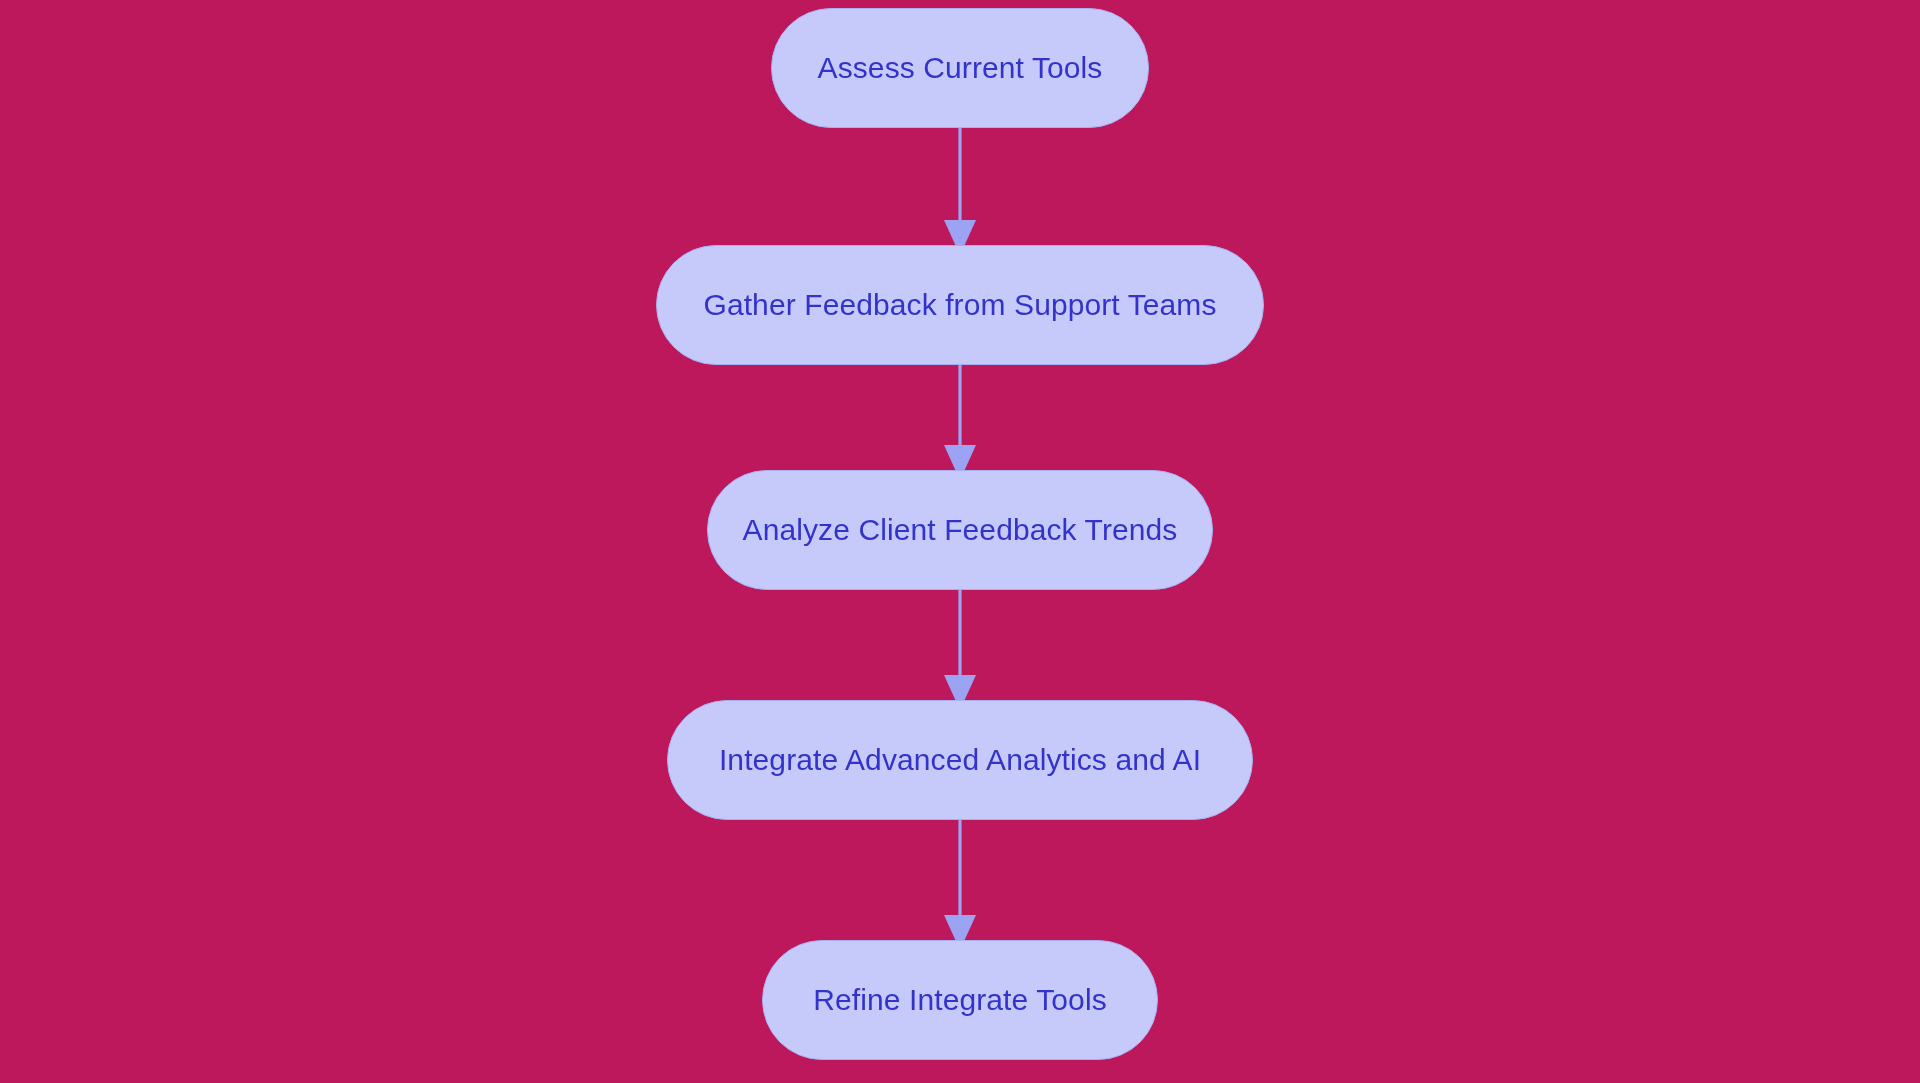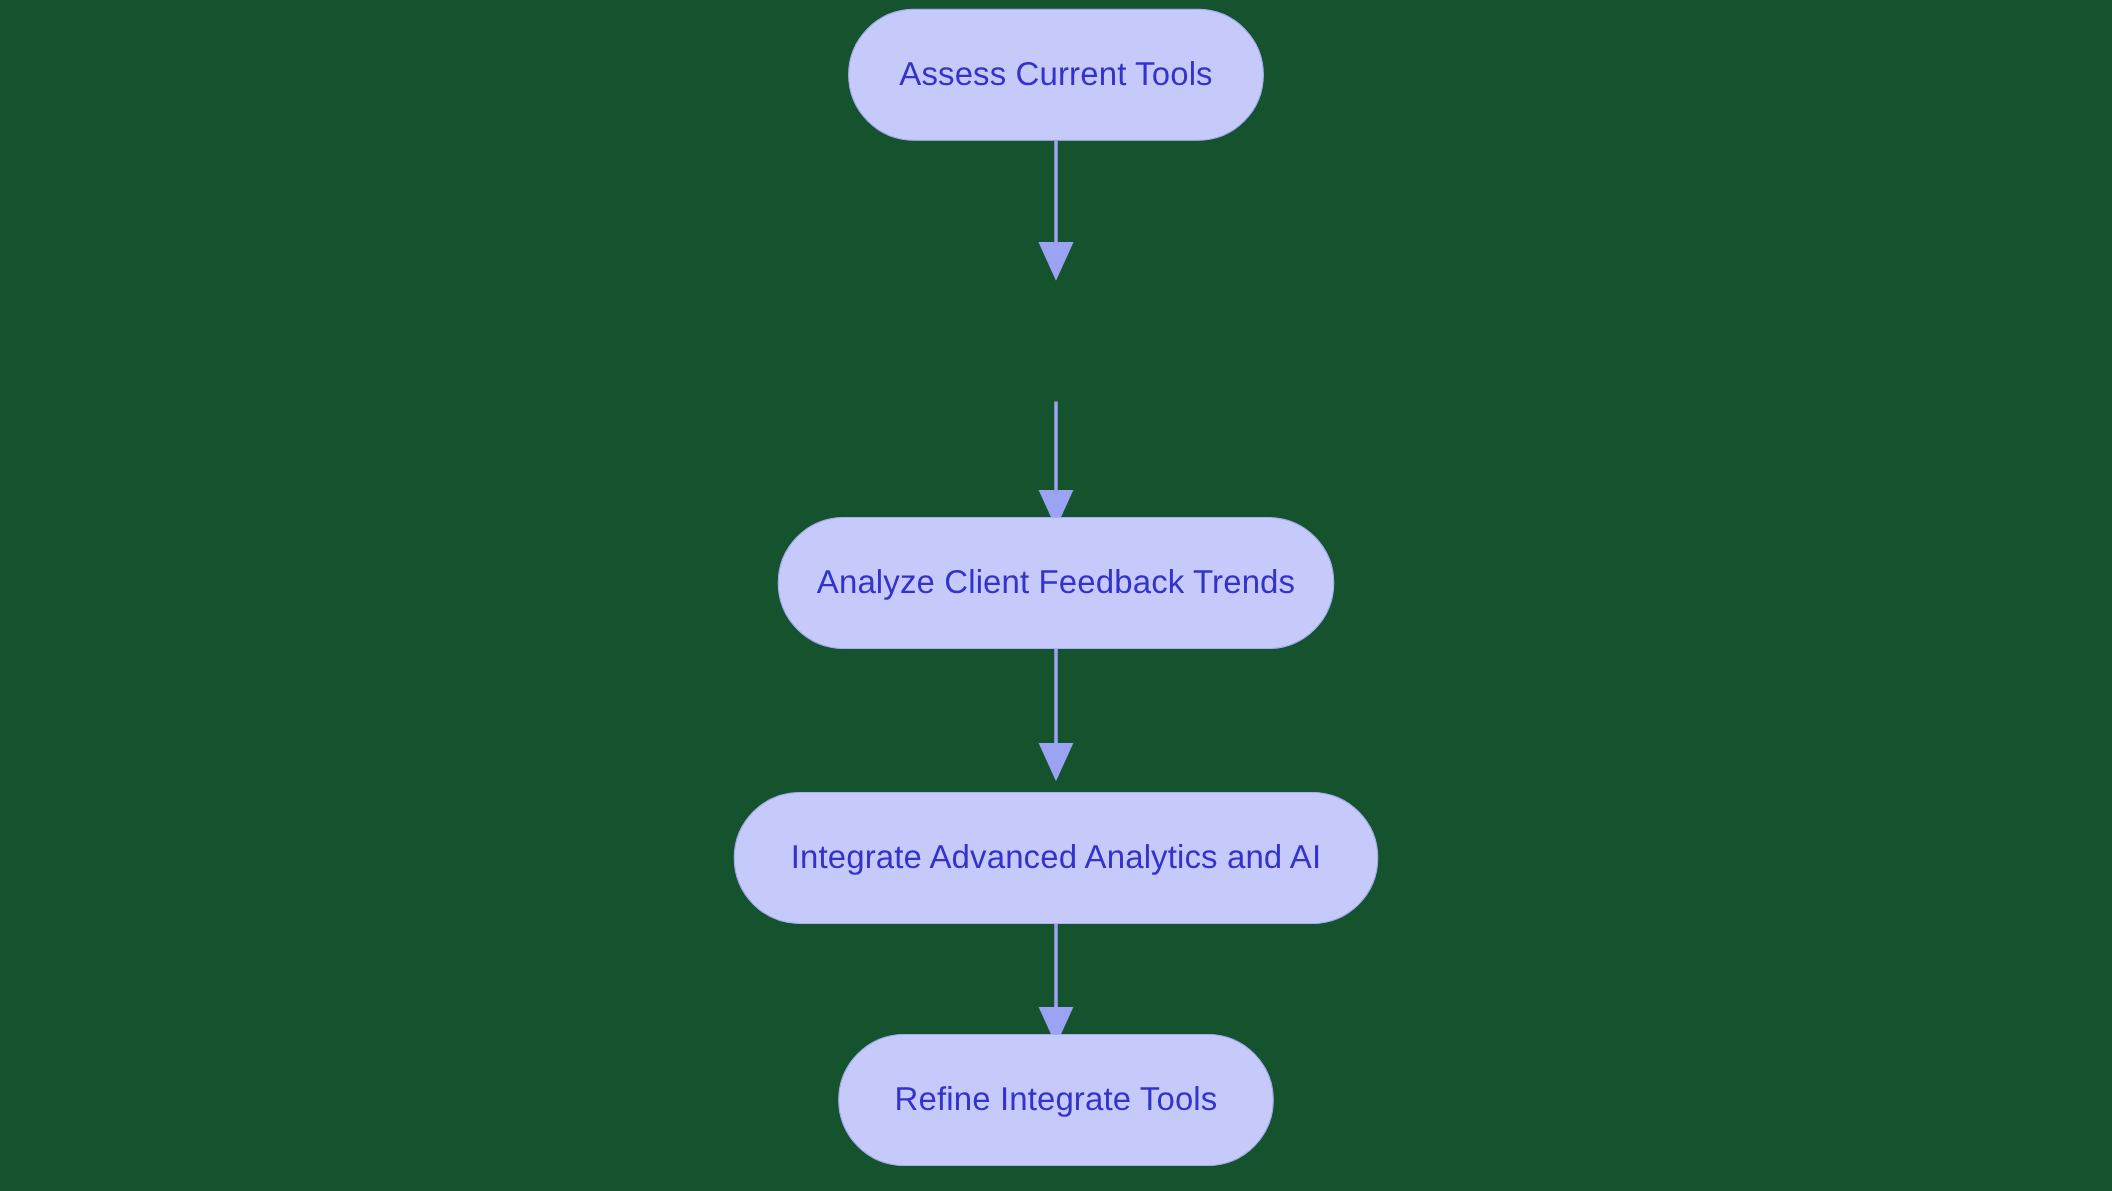--- a/index.html
+++ b/index.html
@@ -12,21 +12,21 @@
     width: 1920px;
     height: 1083px;
     overflow: hidden;
     font-family: "Liberation Sans", "DejaVu Sans", sans-serif;
   }
 
   #flow-canvas {
     position: relative;
     width: 1920px;
     height: 1083px;
-    background: #14532d;
+    background: #be185d;
   }
 
   
   #connector-layer {
     position: absolute;
     left: 0;
     top: 0;
     width: 1920px;
     height: 1083px;
     pointer-events: none;
@@ -65,21 +65,21 @@
     font-size: 30px;
     font-weight: 400;
     letter-spacing: 0.1px;
     line-height: 1;
   }
 
   
   .node-0 { width: 378px;  top: 8px;   }
   .node-1 { width: 608px;  top: 245px; }
   .node-2 { width: 506px;  top: 470px; }
-  .node-3 { width: 586px;  top: 700px; margin-top: 20px; }
+  .node-3 { width: 586px;  top: 700px; }
   .node-4 { width: 396px;  top: 940px; }
 </style>
 </head>
 <body>
 
 <div id="flow-canvas">
 
   <svg id="connector-layer" viewBox="0 0 1920 1083" width="1920" height="1083" aria-hidden="true">
     <defs>
       <marker id="arrowhead" markerWidth="12" markerHeight="10" refX="0.6" refY="5" orient="auto" markerUnits="strokeWidth">
@@ -103,20 +103,23 @@
       <line x1="960" y1="820" x2="960" y2="917" stroke="#9ba3f2" stroke-width="3.2" marker-end="url(#arrowhead)"></line>
     </g>
   </svg>
 
   <div id="node-stack">
 
     <div class="flow-node node-0">
       <span class="flow-node-label">Assess Current Tools</span>
     </div>
 
+    <div class="flow-node node-1">
+      <span class="flow-node-label">Gather Feedback from Support Teams</span>
+    </div>
 
     <div class="flow-node node-2">
       <span class="flow-node-label">Analyze Client Feedback Trends</span>
     </div>
 
     <div class="flow-node node-3">
       <span class="flow-node-label">Integrate Advanced Analytics and AI</span>
     </div>
 
     <div class="flow-node node-4">

